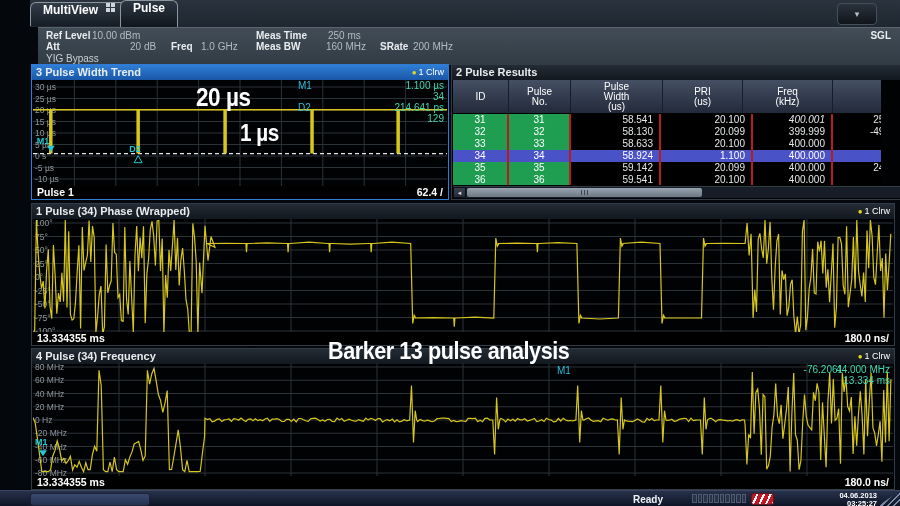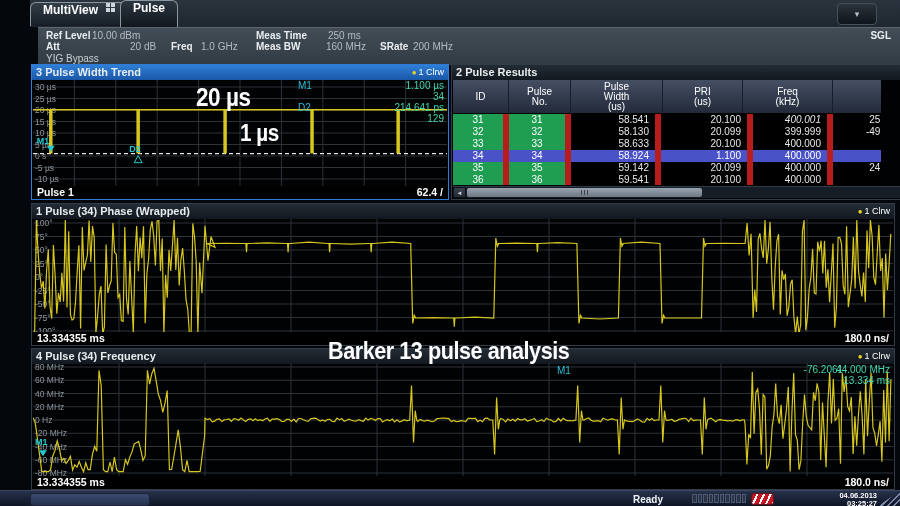--- a/index.html
+++ b/index.html
@@ -41,21 +41,21 @@
           transform:scaleX(.9);transform-origin:left;letter-spacing:-.5px;}
   .mreadout{position:absolute;font-size:10px;line-height:11px;white-space:nowrap;z-index:4;}
   .mname{color:#30bcd8;}
   .mval{color:#43d6ae;}
   
   .tbl{position:absolute;left:1px;top:15px;width:428px;height:105px;overflow:hidden;background:#000;}
   .thead{display:flex;height:33px;background:linear-gradient(#454f63,#222a3a);border-bottom:1px solid #000;}
   .th{display:flex;align-items:center;justify-content:center;text-align:center;color:#fff;font-size:10px;
       line-height:10px;white-space:pre-line;border-right:1px solid #161d2b;box-sizing:border-box;flex-shrink:0;}
   .tr{display:flex;height:12px;line-height:12px;font-size:10px;background:#000;}
-  .c{box-sizing:border-box;border-right:6px solid #b91c1c;flex-shrink:0;overflow:hidden;}
+  .c{box-sizing:border-box;border-right:2px solid #b91c1c;flex-shrink:0;overflow:hidden;}
   .idc{background:#1f9e52;color:#fff;text-align:center;}
   .num{color:#e4e6e8;text-align:right;padding-right:6px;}
   .tr.sel,.tr.sel .idc{background:#4a52c8;}
   .tr.sel .num{color:#fff;}
   
   .vscroll{position:absolute;right:1px;top:15px;width:13px;height:105px;background:#161d26;border-left:1px solid #323c46;box-sizing:border-box;}
   .hscroll{position:absolute;left:1px;bottom:1px;height:12px;right:1px;background:#161d26;border-top:1px solid #323c46;box-sizing:border-box;}
   .sarrow{position:absolute;background:linear-gradient(#39434f,#222a34);color:#cfd6dc;font-size:6px;
           text-align:center;border:1px solid #0c1016;box-sizing:border-box;}
   .vthumb{position:absolute;left:1px;right:1px;top:13px;height:26px;border-radius:2px;

